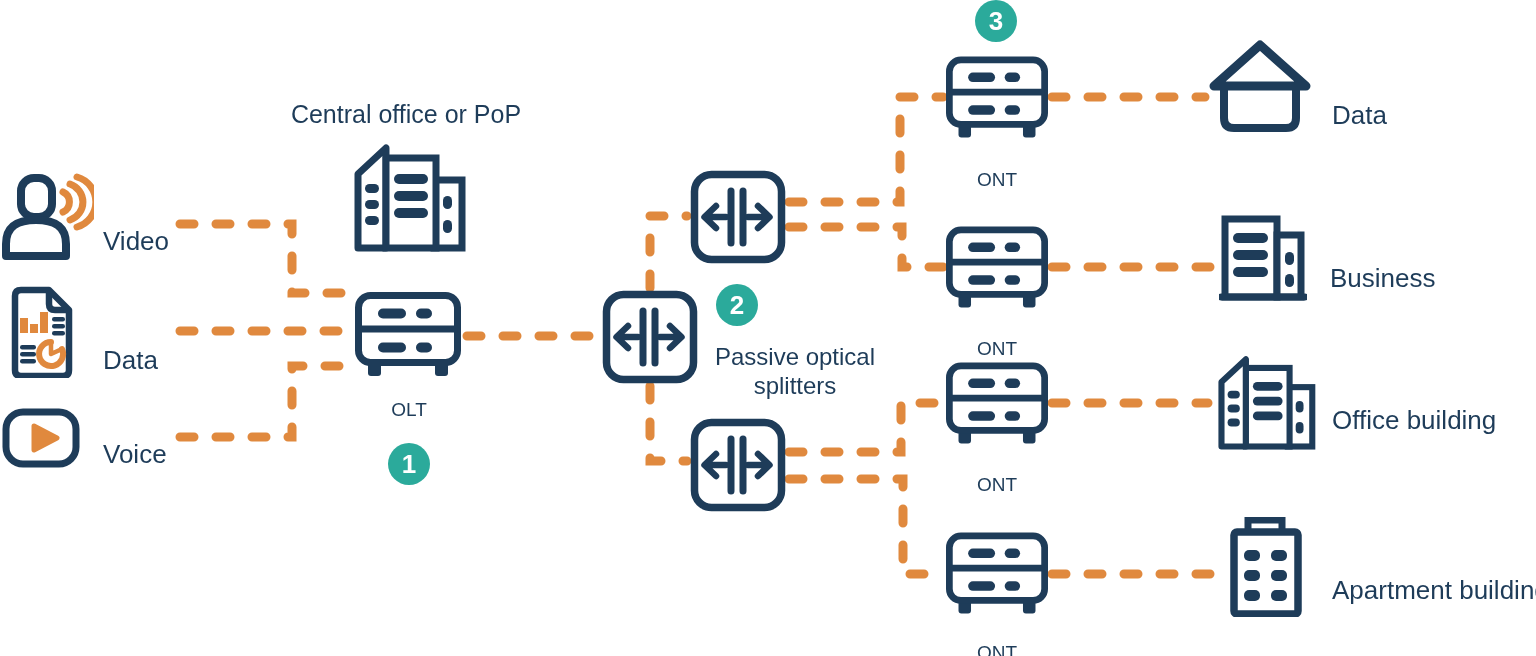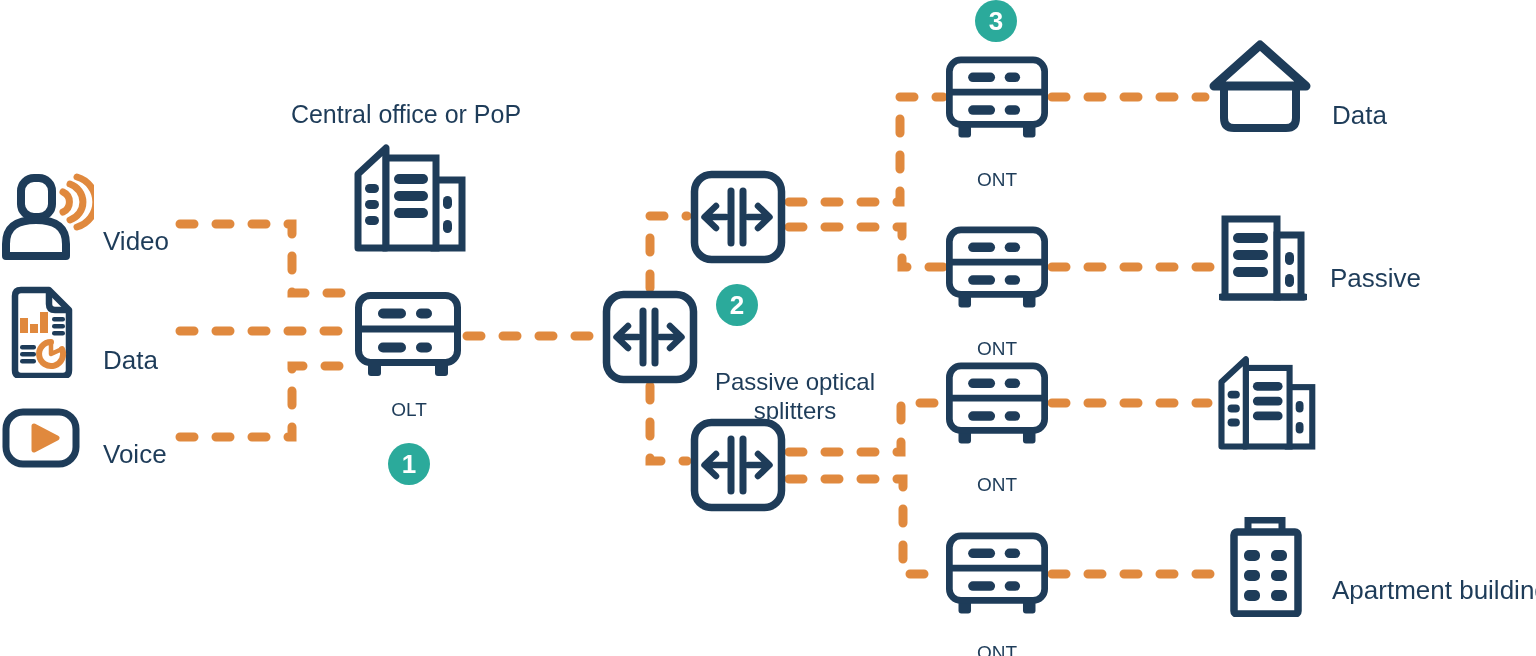--- a/index.html
+++ b/index.html
@@ -171,31 +171,32 @@
     <rect x="41" y="73" width="16" height="11" rx="5" fill="var(--navy)"></rect>
   </svg>
 
   <div class="lbl" style="left:103px;top:209px">Video</div>
   <div class="lbl" style="left:103px;top:328px">Data</div>
   <div class="lbl" style="left:103px;top:422px">Voice</div>
 
   <div class="lbl mid center" style="left:250px;top:82px;width:312px">Central office or PoP</div>
   <div class="lbl big center" style="left:359px;top:377px;width:100px">OLT</div>
 
-  <div class="lbl split center" style="left:695px;top:350px;width:200px">
+  <div class="lbl split center" style="left:695px;top:325px;width:200px">
     <span>Passive optical</span><br>
     <span>splitters</span>
   </div>
 
   <div class="lbl big center" style="left:946px;top:147px;width:102px">ONT</div>
   <div class="lbl big center" style="left:946px;top:316px;width:102px">ONT</div>
   <div class="lbl big center" style="left:946px;top:452px;width:102px">ONT</div>
   <div class="lbl big center" style="left:946px;top:620px;width:102px">ONT</div>
 
   <div class="lbl" style="left:1332px;top:83px">Data</div>
-  <div class="lbl" style="left:1330px;top:246px">Passive</div>
+  <div class="lbl" style="left:1330px;top:246px">Business</div>
+  <div class="lbl" style="left:1332px;top:388px">Office building</div>
   <div class="lbl" style="left:1332px;top:558px">Apartment building</div>
 
   <div class="badge" style="left:388px;top:443px">1</div>
   <div class="badge" style="left:716px;top:284px">2</div>
   <div class="badge" style="left:975px;top:0px">3</div>
 
 </div>
 
 </body></html>

